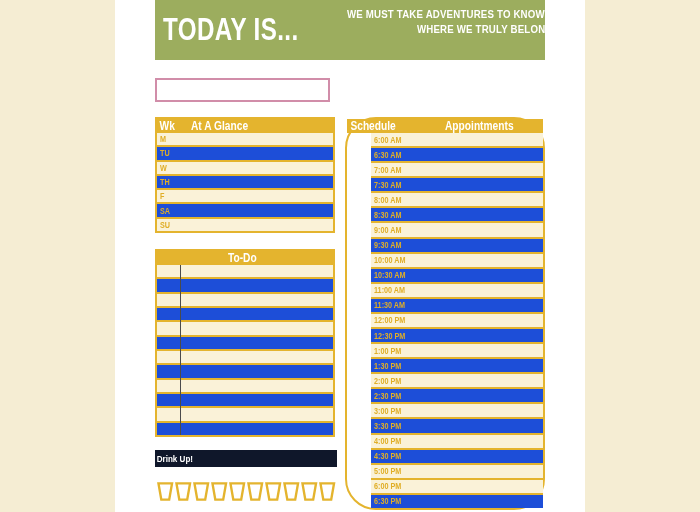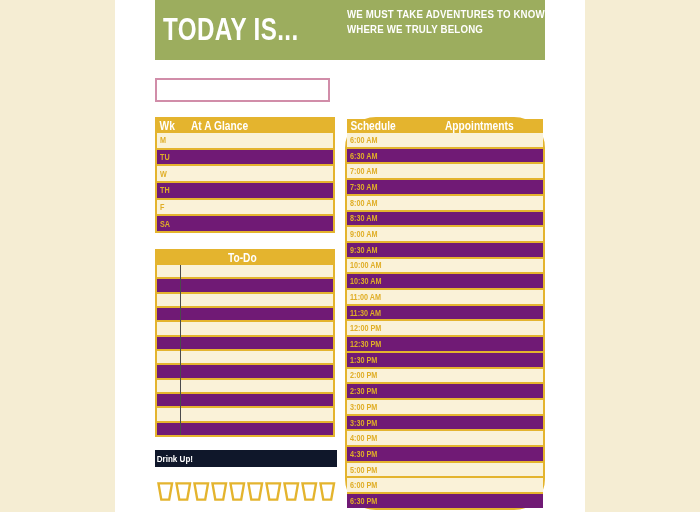--- a/index.html
+++ b/index.html
@@ -18,21 +18,21 @@
     background:#9cad5e;color:#fff;
   }
   .hero-title{
     position:absolute;left:8px;top:12px;
     font-size:31px;font-weight:bold;letter-spacing:0.5px;
     display:inline-block;transform:scaleX(.78);transform-origin:0 50%;
     white-space:nowrap;
   }
   .hero-quote{
     position:absolute;left:192px;top:7px;
-    font-size:11px;font-weight:bold;line-height:15px;letter-spacing:0.2px;
+    font-size:11px;font-weight:bold;line-height:15px;letter-spacing:0.2px;text-align:right;
   }
   .hero-quote span{display:inline-block;transform:scaleX(.88);transform-origin:0 50%;white-space:nowrap;}
   
   .date-box{
     position:absolute;left:155px;top:78px;width:175px;height:24px;
     background:#fff;border:2px solid #d18da9;box-sizing:border-box;
     font-size:11px;color:#555;padding:2px 4px;outline:none;
     font-family:"Liberation Sans", sans-serif;
   }
   
@@ -40,36 +40,36 @@
     position:absolute;background:#fff;
     border:2px solid #e4b42e;box-sizing:border-box;
   }
   .sec-head{
     height:14px;background:#e4b42e;color:#fff;
     font-size:12px;font-weight:bold;line-height:14px;
     position:relative;white-space:nowrap;
   }
   .sec-head .cond{display:inline-block;transform:scaleX(.85);transform-origin:0 50%;}
   .rows{display:flex;flex-direction:column;position:relative;}
-  .row{flex:1;position:relative;background:#701a75;}
+  .row{flex:1;position:relative;background:#1d4ed8;}
   .row.alt{background:#faf2d8;}
   .row + .row{border-top:2px solid #e4b42e;}
   .row .lbl{
     position:absolute;left:3px;top:50%;transform:translateY(-50%) scaleX(.85);
     transform-origin:0 50%;
     font-size:8.5px;font-weight:bold;color:#e0ae27;white-space:nowrap;
   }
   
   #glance{left:155px;top:117px;width:180px;height:116px;}
   #glance .rows{height:98px;}
   #glance .head-wk{padding-left:3px;}
   #glance .head-title{margin-left:10px;}
   
   #schedule{left:345px;top:117px;width:200px;height:393px;border-radius:31px;}
-  #schedule .rows{height:375px;}
+  #schedule .rows{height:375px;padding-left:24px;}
   #schedule .head-sched{padding-left:4px;}
   #schedule .head-appt{position:absolute;left:98px;top:0;}
   
   #todo{left:155px;top:249px;width:180px;height:188px;}
   #todo .rows{height:170px;}
   #todo .sec-head{text-align:center;}
   .todo-line{
     position:absolute;left:23px;top:0;bottom:0;width:1px;
     background:#4b4b4b;z-index:2;
   }
@@ -118,20 +118,23 @@
       </div>
       <div class="row">
         <span class="lbl">TH</span>
       </div>
       <div class="row alt">
         <span class="lbl">F</span>
       </div>
       <div class="row">
         <span class="lbl">SA</span>
       </div>
+      <div class="row alt">
+        <span class="lbl">SU</span>
+      </div>
     </div>
 </div>
 
 <div class="section" id="schedule">
   <div class="sec-head">
     <span class="cond head-sched">Schedule</span>
     <span class="cond head-appt">Appointments</span>
   </div>
   <div class="rows" id="schedule-rows">
       <div class="row alt">
@@ -169,20 +172,23 @@
       </div>
       <div class="row">
         <span class="lbl">11:30 AM</span>
       </div>
       <div class="row alt">
         <span class="lbl">12:00 PM</span>
       </div>
       <div class="row">
         <span class="lbl">12:30 PM</span>
       </div>
+      <div class="row alt">
+        <span class="lbl">1:00 PM</span>
+      </div>
       <div class="row">
         <span class="lbl">1:30 PM</span>
       </div>
       <div class="row alt">
         <span class="lbl">2:00 PM</span>
       </div>
       <div class="row">
         <span class="lbl">2:30 PM</span>
       </div>
       <div class="row alt">

